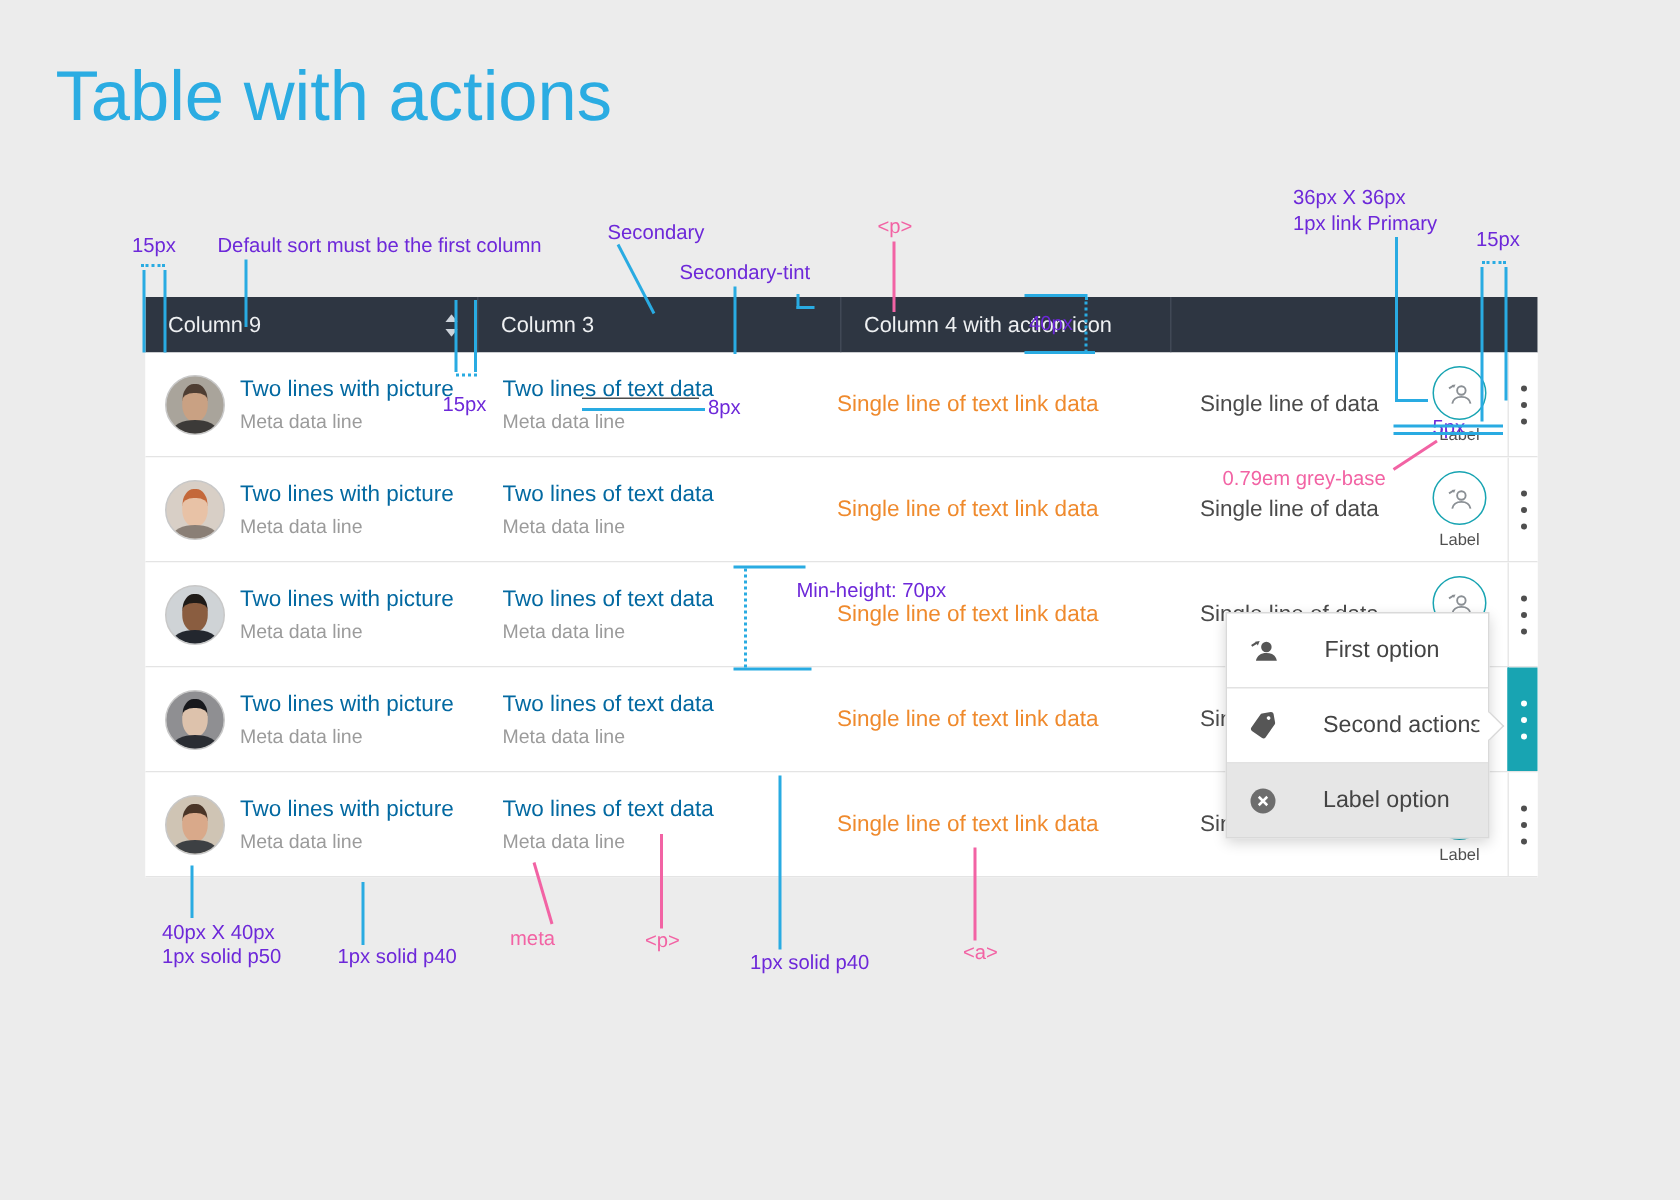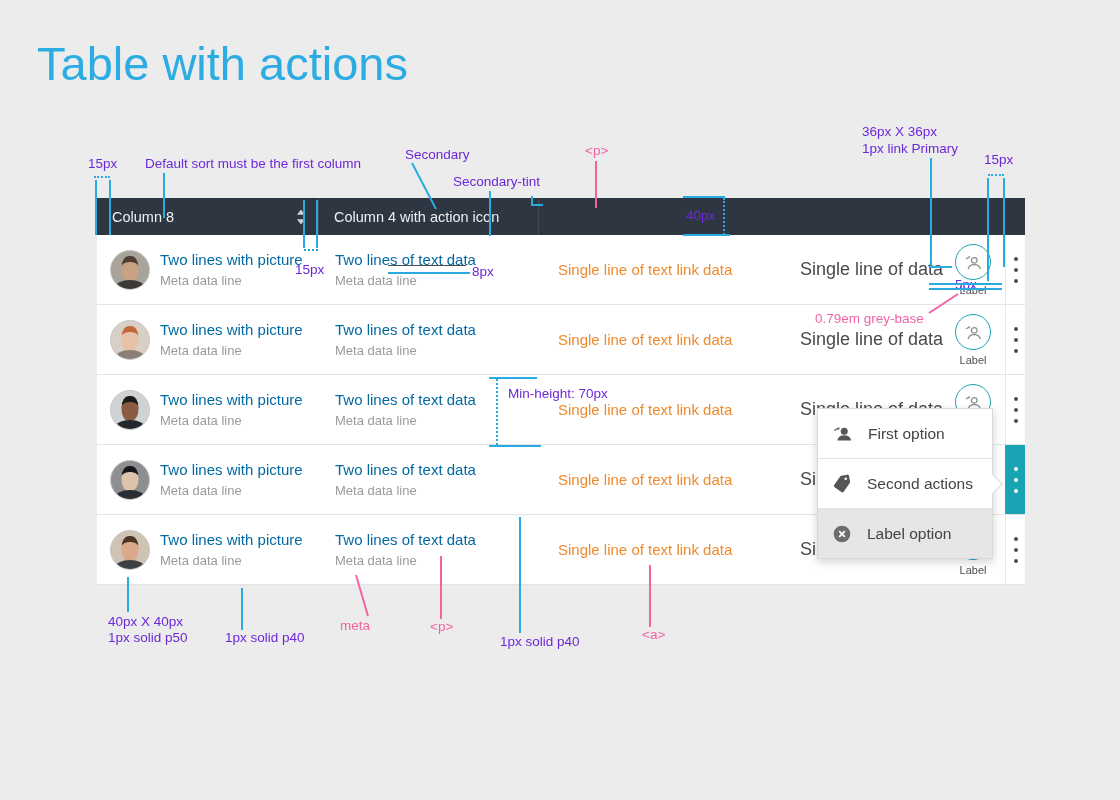--- a/index.html
+++ b/index.html
@@ -16,21 +16,21 @@
   .w1{width:221px}.w2{width:225px}.w3{width:242px}.w4{width:220px}.wk{width:20px}
   .sort{position:absolute;right:12px;top:50%;transform:translateY(-50%);width:10px;height:15px;}
 
   .row{display:flex;height:70px;box-sizing:border-box;border-bottom:1px solid #e4e4e4;position:relative;background:#fff;}
   .cell{box-sizing:border-box;display:flex;align-items:center;}
   .c1{padding-left:13px}.c2{padding-left:17px}.c3{padding-left:15px}.c4{padding-left:15px;position:relative}
   .tlines .tl{font-size:15px;color:#0369a1;line-height:18px;}
   .tlines .meta{font-size:13px;color:#9b9b9b;line-height:16px;margin-top:4px;}
   .c1 .tlines{margin-left:10px;}
   .link{font-size:15px;color:#EF8A2D;cursor:pointer;}
-  .c4text{font-size:18px;color:#4a4a4a;}
+  .c4text{font-size:15px;color:#4a4a4a;}
 
   .avatar{width:38px;height:38px;border-radius:50%;border:1px solid #c8c8c8;position:relative;overflow:hidden;flex:none;}
   .avatar::before{content:"";position:absolute;left:50%;top:5px;transform:translateX(-50%);
       width:17px;height:19px;border-radius:45%;}
   .avatar::after{content:"";position:absolute;left:50%;bottom:-6px;transform:translateX(-50%);
       width:30px;height:15px;border-radius:50% 50% 0 0;}
   .av1{background:#a9a49b}.av1::before{background:#c9a183;border-top:6px solid #4e3e33}.av1::after{background:#3c3a38}
   .av2{background:#d8cfc6}.av2::before{background:#e8c2a6;border-top:6px solid #c4683a}.av2::after{background:#8a7f76}
   .av3{background:#cfd3d6}.av3::before{background:#8a5d40;border-top:6px solid #1f1b18}.av3::after{background:#23272e}
   .av4{background:#8f8f92}.av4::before{background:#ddc2ac;border-top:6px solid #17181c}.av4::after{background:#2a2d33}
@@ -44,21 +44,21 @@
 
   .kebab{width:20px;height:100%;display:flex;flex-direction:column;align-items:center;justify-content:center;
          gap:7px;border-left:1px solid #e8e8e8;cursor:pointer;box-sizing:border-box;}
   .kebab i{width:4px;height:4px;border-radius:50%;background:#4f4f4f;}
   .row.active .kebab{background:#18A4B2;border-left:1px solid #18A4B2;}
   .row.active .kebab i{background:#fff;}
 
   
   .menu{position:absolute;left:817px;top:408px;width:176px;background:#fff;border:1px solid #d9d9d9;
         box-shadow:0 3px 9px rgba(0,0,0,.18);z-index:40;box-sizing:border-box;}
-  .menu-item{height:49px;display:flex;align-items:center;padding-left:14px;gap:15px;
+  .menu-item{height:49px;display:flex;align-items:center;padding-left:14px;gap:30px;
              font-size:15.5px;color:#444;border-top:1px solid #e2e2e2;cursor:pointer;}
   .menu-item.first{border-top:none;}
   .menu-item.hover{background:#e6e6e6;}
   .caret{position:absolute;right:-8px;top:68px;width:13px;height:13px;background:#fff;
          border-top:1px solid #d9d9d9;border-right:1px solid #d9d9d9;transform:rotate(45deg);}
 
   
   .ann{position:absolute;font-size:13.5px;z-index:60;white-space:pre;}
   .b{color:#6d28d9}.p{color:#F263A4}
   .vl{position:absolute;width:2px;background:#29ABE2;z-index:60;}
@@ -72,25 +72,28 @@
 </head>
 <body>
 
 <div class="canvas">
 
   <div class="title">Table with actions</div>
 
   <div class="table">
     <div class="thead">
       <div class="th first w1">
-        <span>Column 8</span>
+        <span>Column 9</span>
         <svg class="sort" viewBox="0 0 10 16">
           <path d="M5 0l4.3 5.5H.7z" fill="#cdd3da"></path>
             <path d="M5 16l4.3-5.5H.7z" fill="#cdd3da"></path>
         </svg>
+      </div>
+      <div class="th w3">
+        <span>Column 3</span>
       </div>
       <div class="th w4">
         <span>Column 4 with action icon</span>
       </div>
       <div class="th wk"></div>
     </div>
 
     <div class="row">
       <div class="cell c1 w1">
         <div class="avatar av1"></div>
@@ -339,21 +342,21 @@
   <div class="ann b" style="left:862px;top:124px">36px X 36px</div>
   <div class="ann b" style="left:862px;top:141px">1px link Primary</div>
   <div class="vl" style="left:930px;top:158px;height:110px"></div>
   <div class="hl" style="left:930px;top:266px;width:22px"></div>
 
   <div class="ann b" style="left:984px;top:152px">15px</div>
   <div class="hld" style="left:988px;top:174px;width:16px"></div>
   <div class="vl" style="left:987px;top:178px;height:103px"></div>
   <div class="vl" style="left:1003px;top:178px;height:89px"></div>
 
-  <div class="ann b" style="left:508px;top:386px">Min-height: 70px</div>
+  <div class="ann b" style="left:531px;top:386px">Min-height: 70px</div>
   <div class="hl" style="left:489px;top:377px;width:48px"></div>
   <div class="vld" style="left:496px;top:379px;height:66px"></div>
   <div class="hl" style="left:489px;top:445px;width:52px"></div>
 
   <div class="ann b" style="left:955px;top:277px">5px</div>
   <div class="hl" style="left:929px;top:283px;width:73px"></div>
   <div class="hl" style="left:929px;top:288px;width:73px"></div>
 
   <div class="vl" style="left:127px;top:577px;height:35px"></div>
   <div class="ann b" style="left:108px;top:614px">40px X 40px</div>

